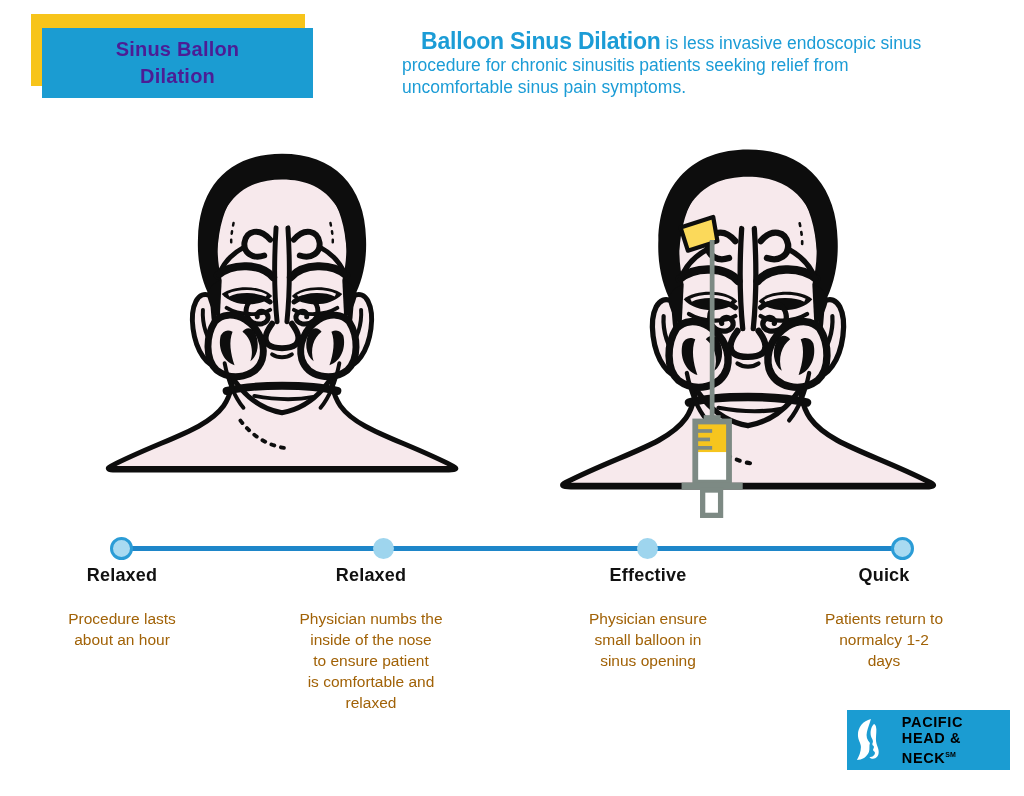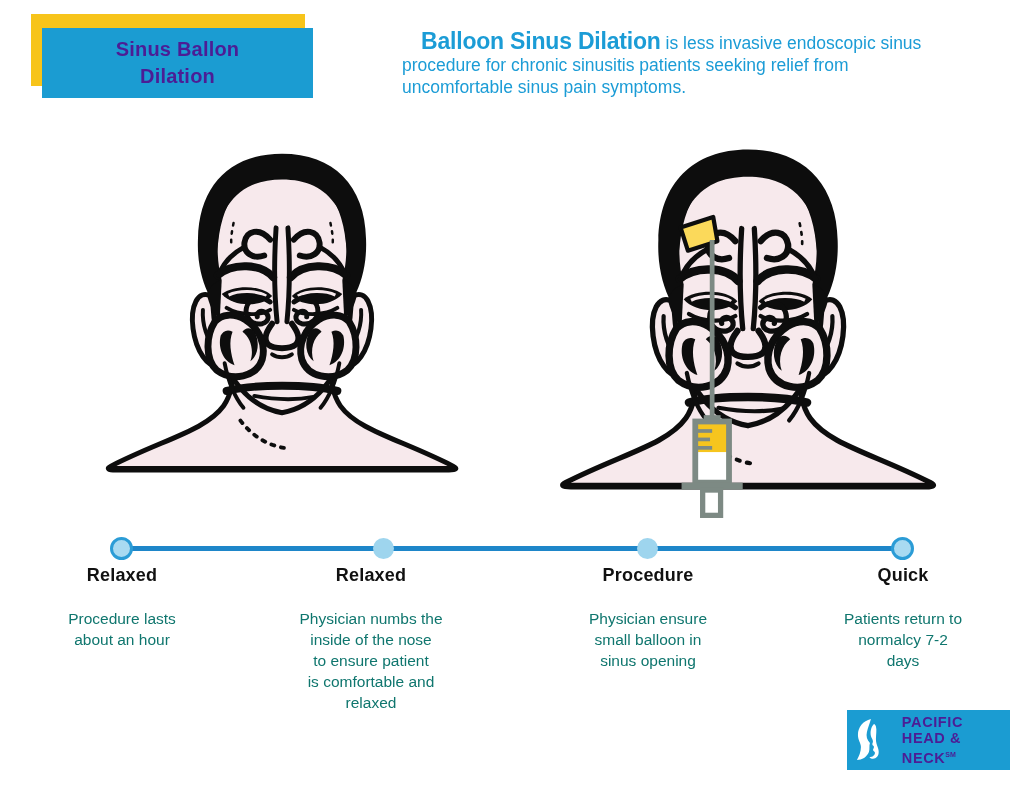--- a/index.html
+++ b/index.html
@@ -25,26 +25,26 @@
   .fig-right { left:558px; top:122px; width:380px; height:406px; }
 
   
   .tl-line { position:absolute; left:122px; top:546px; width:782px; height:5px;
     background:#1E86C9; border-radius:3px; }
   .tl-dot { position:absolute; border-radius:50%; }
   .tl-dot.end { width:23px; height:23px; background:#A9DAF1; border:3px solid #2B9CD6; top:537px; }
   .tl-dot.mid { width:21px; height:21px; background:#9ED5EE; top:538px; }
   .milestone { position:absolute; top:565px; text-align:center; color:#111; }
   .ms-title { font-weight:bold; font-size:18px; letter-spacing:0.2px; }
-  .ms-desc { margin-top:22px; font-size:15.5px; line-height:21px; white-space:pre-line; color:#0f766e; }
+  .ms-desc { margin-top:22px; font-size:15.5px; line-height:21px; white-space:pre-line; color:#a16207; }
 
   
   .logo { position:absolute; left:847px; top:710px; width:163px; height:60px; background:#1B9CD2;
     display:flex; align-items:center; padding-left:9px; }
-  .logo-text { color:#4c1d95; font-weight:bold; font-size:14.5px; line-height:16.5px;
+  .logo-text { color:#000000; font-weight:bold; font-size:14.5px; line-height:16.5px;
     letter-spacing:0.6px; margin-left:22px; }
   .logo-sm { font-size:7px; vertical-align:super; letter-spacing:0; }
 
   svg .ln { stroke:#0d0d0d; fill:none; stroke-linecap:round; stroke-linejoin:round; }
 </style>
 </head>
 <body>
 
 <div id="canvas">
 
@@ -163,29 +163,29 @@
   </div>
   <div class="milestone" style="left:286px; width:170px">
     <div class="ms-title">Relaxed</div>
     <div class="ms-desc">Physician numbs the
 inside of the nose
 to ensure patient
 is comfortable and
 relaxed</div>
   </div>
   <div class="milestone" style="left:563px; width:170px">
-    <div class="ms-title">Procedure</div>
+    <div class="ms-title">Effective</div>
     <div class="ms-desc">Physician ensure
 small balloon in
 sinus opening</div>
   </div>
-  <div class="milestone" style="left:823px; width:160px">
+  <div class="milestone" style="left:804px; width:160px">
     <div class="ms-title">Quick</div>
     <div class="ms-desc">Patients return to
-normalcy 7-2
+normalcy 1-2
 days</div>
   </div>
 
   <div class="logo">
     <svg width="26" height="42" viewBox="0 0 22 42">
       <path fill="#ffffff" d="M14,0 C6,2 1,8 1,16 C1,21 4,24 4,28 C4,33 2,37 0,41 C5,41 10,38 12,33 C13,30 12,27 13,24 C10,21 9,17 10,13 C11,8 13,4 14,0 Z"></path>
       <path fill="#ffffff" d="M17,5 C14,8 13,13 14,17 C14.5,19 16,20.5 16,22.5 C16,23.8 15,24.6 15.5,25.8 C16,26.8 17,27 17,28 C17,29.3 15.8,30 16.2,31.2 C16.6,32.4 18,32.5 18,33.8 C18,36.2 15.6,38.2 12.5,38.2 C14.5,40.4 18.2,40.2 20.2,37.8 C22.4,35.2 22,31.4 20.8,28.2 C19.8,25.4 19,23 19,20 C19,15.4 20,10.6 19,7.4 C18.6,6.2 18,5.4 17,5 Z"></path>
     </svg>
     <div class="logo-text">
       <div>PACIFIC</div>

